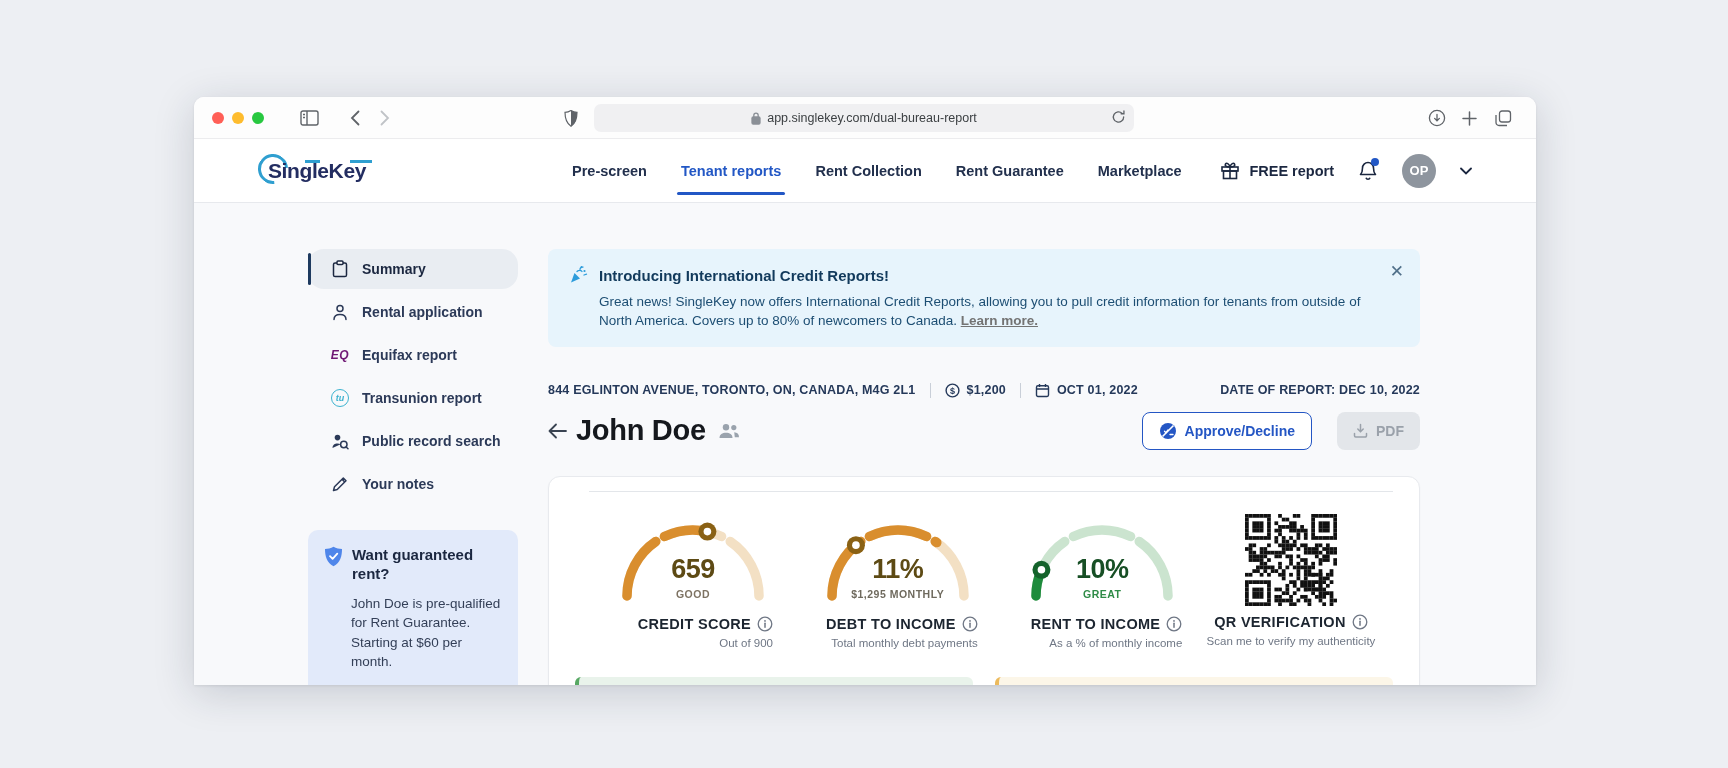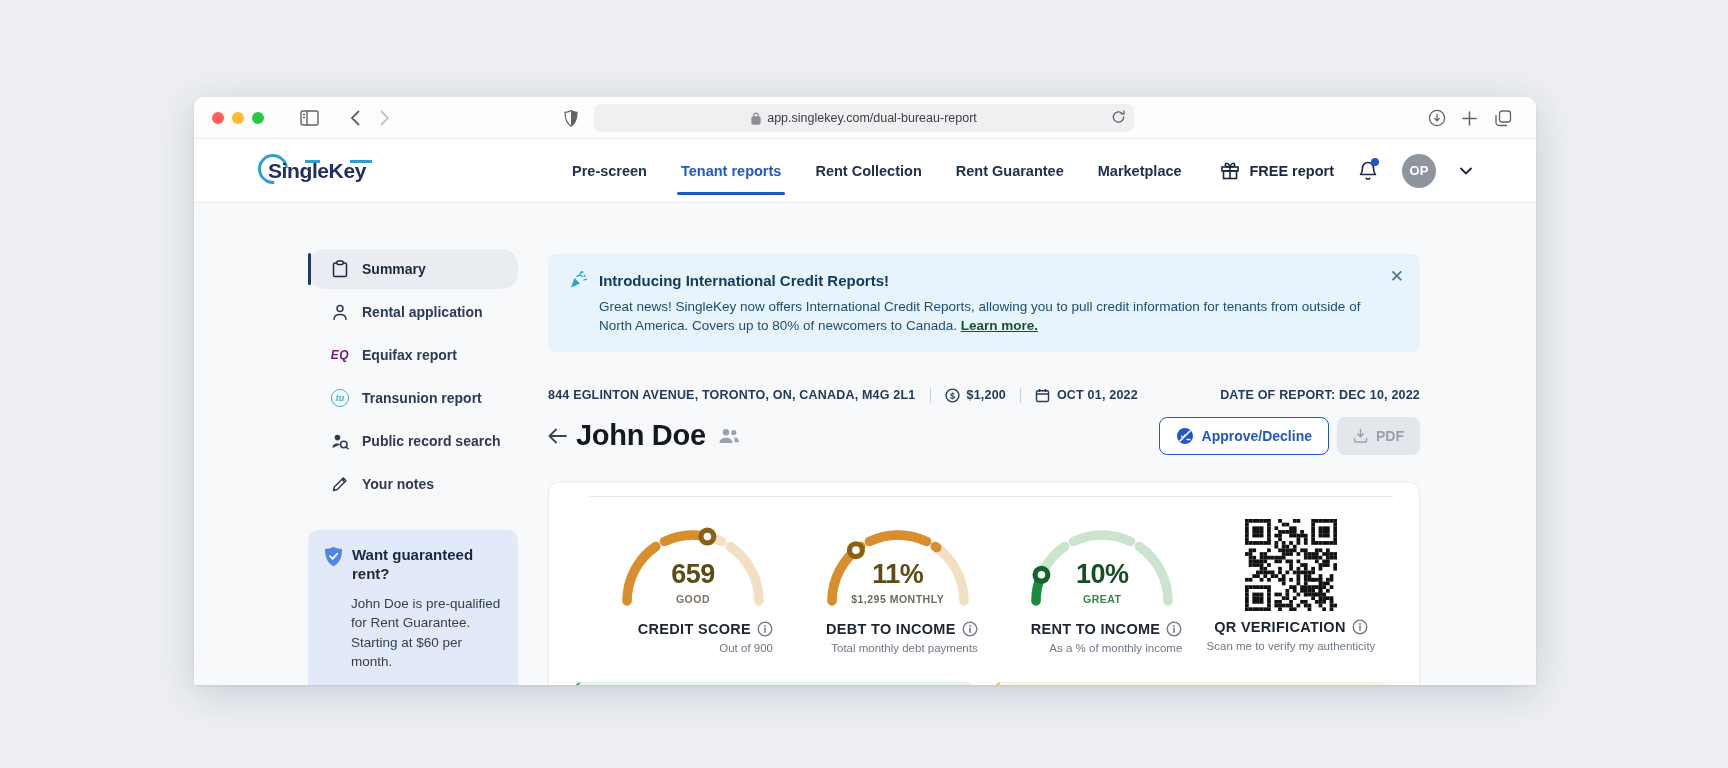--- a/index.html
+++ b/index.html
@@ -51,36 +51,36 @@
   .eq-logo { color:#701a75; font-weight:800; font-style:italic; font-size:12px; letter-spacing:.5px; }
   .tu-logo { width:18px; height:18px; border:1.6px solid #3db3cf; border-radius:50%; color:#3db3cf; font-size:9px; font-style:italic; font-weight:700; display:flex; align-items:center; justify-content:center; }
   .promo { width:210px; margin-top:26px; background:#e2eafa; border-radius:10px; padding:16px 16px 18px 16px; }
   .promo-head { display:flex; gap:9px; align-items:flex-start; }
   .promo-title { font-size:15px; font-weight:800; color:#1b2740; line-height:1.25; }
   .promo-body { margin:10px 0 12px 27px; font-size:13.5px; color:#333f57; line-height:1.45; }
   .promo-link { margin-left:27px; font-size:13.5px; font-weight:600; color:#1b2740; text-decoration:underline; cursor:pointer; display:inline-block; }
 
   
   .main { width:872px; margin-left:30px; }
-  .banner { position:relative; background:#e7f4fc; border-radius:8px; padding:16px 44px 16px 20px; margin-top:5px; }
+  .banner { position:relative; background:#e7f4fc; border-radius:8px; padding:16px 44px 16px 20px; }
   .banner-head { display:flex; gap:10px; align-items:center; }
   .banner-title { font-size:15px; font-weight:800; color:#123a5c; }
   .banner-body { margin:8px 0 0 31px; font-size:13.5px; color:#1d4e73; line-height:1.4; }
-  .banner-link { color:#14532d; font-weight:600; text-decoration:underline; cursor:pointer; }
+  .banner-link { color:#737373; font-weight:600; text-decoration:underline; cursor:pointer; }
   .banner-close { position:absolute; right:16px; top:14px; font-size:17px; color:#51708a; cursor:pointer; line-height:1; }
 
   .info-row { display:flex; align-items:center; margin-top:36px; font-size:12.5px; font-weight:700; color:#25395a; letter-spacing:.2px; }
   .info-item { display:flex; align-items:center; gap:7px; }
   .v-div { width:1px; height:15px; background:#c9cfd8; margin:0 14px; }
   .info-right { margin-left:auto; }
 
   .head-row { display:flex; align-items:center; margin-top:14px; }
   .back { font-size:20px; color:#3a4452; cursor:pointer; width:28px; }
   .tenant { font-size:29px; font-weight:800; color:#15181d; letter-spacing:-.3px; margin-right:12px; }
-  .head-actions { margin-left:auto; display:flex; gap:8px; }
+  .head-actions { margin-left:auto; display:flex; gap:25px; }
   .btn { height:38px; border-radius:8px; display:flex; align-items:center; gap:8px; padding:0 16px; font-size:14px; font-weight:700; cursor:pointer; border:none; font-family:inherit; }
   .btn.approve { background:#fff; border:1.5px solid #2456c4; color:#2456c4; }
   .btn.pdf { background:#e3e6ea; color:#9aa1aa; cursor:default; }
 
   .card { background:#fff; border:1px solid #e8eaee; border-radius:12px; margin-top:26px; padding:14px 26px 26px 26px; height:400px; box-shadow:0 1px 2px rgba(20,30,50,.04); }
   .bureau-row { display:flex; align-items:center; }
   .pill { display:flex; align-items:center; background:#eef0f4; border-radius:16px; height:31px; padding:2px; }
   .pill-active { background:#fff; border-radius:14px; height:27px; display:flex; align-items:center; gap:7px; padding:0 14px; box-shadow:0 1px 3px rgba(0,0,0,.1); }
   .powered { font-size:11px; color:#5a6472; }
   .eqfx { font-size:12.5px; font-weight:800; font-style:italic; color:#a6192e; letter-spacing:.8px; }

